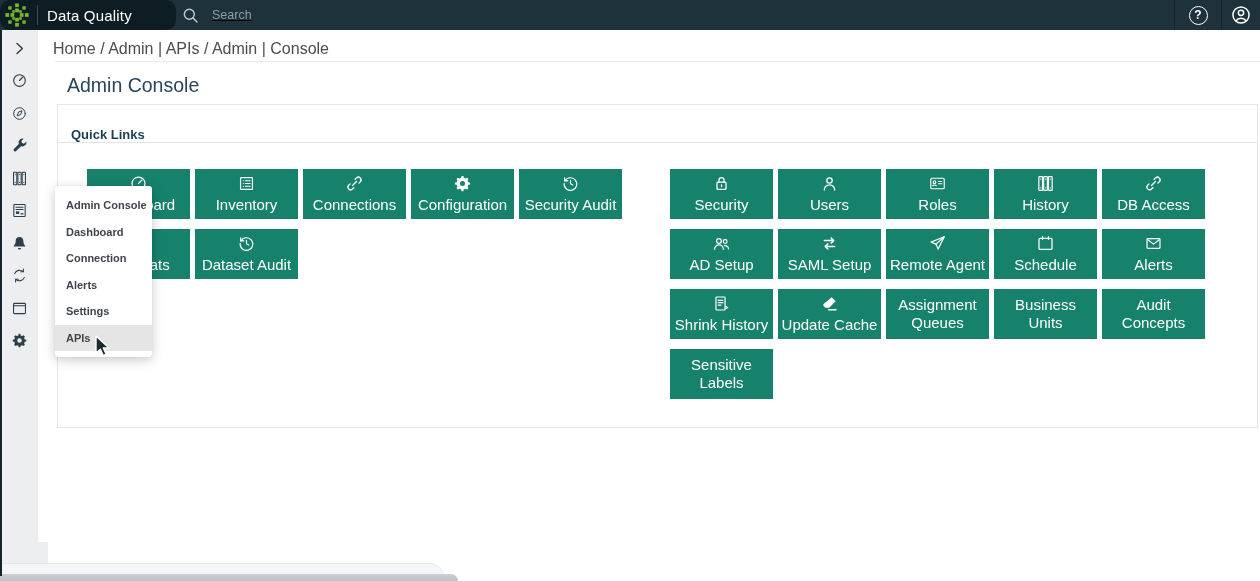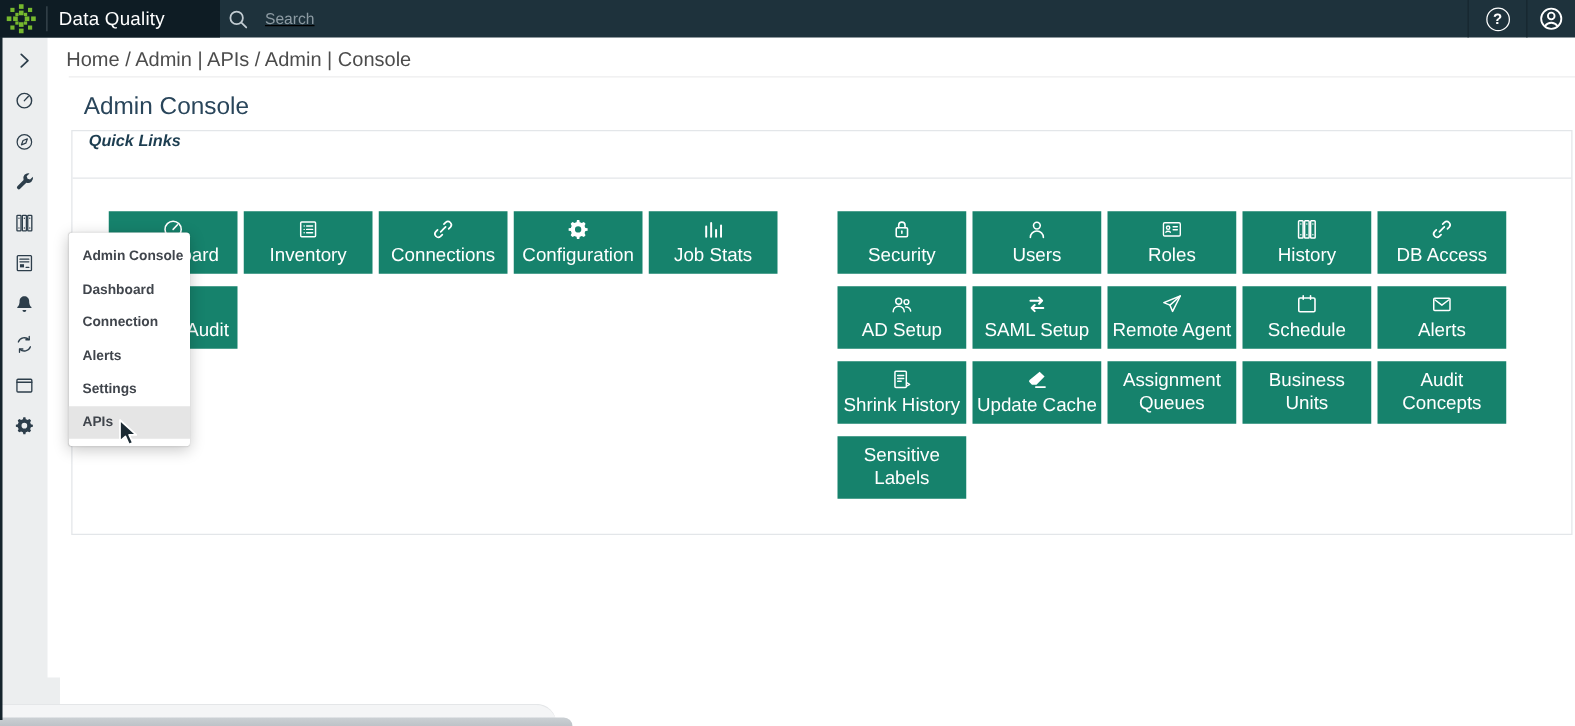--- a/index.html
+++ b/index.html
@@ -3,21 +3,21 @@
 <meta charset="utf-8">
 <style>
   * { margin:0; padding:0; box-sizing:border-box; }
   html,body { width:1260px; height:581px; overflow:hidden; background:#fff;
     font-family:"Liberation Sans", sans-serif; position:relative; }
 
   
   .navbar { position:absolute; left:0; top:0; width:1260px; height:30px;
     background:#1E323C; z-index:100; display:flex; align-items:center; }
   .navbar-left { position:absolute; left:0; top:0; width:176px; height:30px;
-    background:#0E1C24; display:flex; align-items:center; }
+    background:#0E1C24; display:flex; align-items:center;border-radius:10px; }
   .logo { width:26px; height:26px; margin-left:4px; }
   .logo svg { width:100%; height:100%; display:block; }
   .nav-divider { width:1px; height:20px; background:#3C4A52; margin-left:7px; }
   .app-title { color:#FFFFFF; font-size:15px; margin-left:9px; letter-spacing:.2px; }
   .search-wrap { position:absolute; left:181px; top:0; height:30px; display:flex; align-items:center;text-decoration:underline; }
   .search-icon { width:19px; height:19px; color:#C2CCD2; }
   .search-icon svg { width:100%; height:100%; display:block; }
   .search-input { margin-left:12px; width:520px; background:transparent; border:none; outline:none;
     color:#DFE7EA; font-size:12.5px; font-family:"Liberation Sans", sans-serif; }
   .search-input::placeholder { color:#8D9BA3; }
@@ -41,21 +41,21 @@
 
   
   .content { position:absolute; left:38px; top:30px; width:1222px; height:551px; background:#fff; }
   .breadcrumb-bar { position:absolute; left:0; top:0; width:1222px; height:32px; }
   .breadcrumb { position:absolute; left:15px; top:10px; font-size:16px; color:#4C4C4C; }
   .bc-border { position:absolute; left:17px; top:31px; width:1205px; height:1px; background:#EDEDee; }
   .page-title { position:absolute; left:29px; top:44px; font-size:19.5px; color:#29455A; }
 
   .card { position:absolute; left:19px; top:74px; width:1201px; height:324px;
     border:1px solid #E3E6E9; background:#fff; }
-  .card-header { height:38px; border-bottom:1px solid #E3E6E9; display:flex; align-items:flex-start; padding-left:13px;font-style:italic; }
+  .card-header { height:38px; border-bottom:1px solid #E3E6E9; display:flex; align-items:flex-end; padding-left:13px; }
   .card-header-label { font-size:13px; font-weight:700; color:#1C3D50; }
   .card-body { padding:26px 0 0 29px; display:flex; gap:48px; align-items:flex-start; }
   .tile-grid { display:grid; grid-template-columns:repeat(5,103px); grid-auto-rows:50px; gap:10px 5px; }
   .tile { background:#16826C; color:#fff; display:flex; flex-direction:column; align-items:center;
     justify-content:center; gap:3px; font-size:15px; text-align:center; line-height:1.2;
     cursor:pointer; padding:0 2px; }
   .tile .icn { width:19px; height:19px; color:#fff; }
   .tile-label { white-space:nowrap; }
   .tile.no-icon { padding:0 10px; }
   .tile.no-icon .tile-label { white-space:normal; }
@@ -267,20 +267,30 @@
           <div class="tile">
             <span class="icn">
               <svg viewBox="0 0 24 24" fill="none" stroke="currentColor" stroke-width="1.6" stroke-linecap="round" stroke-linejoin="round">
                 <path fill="currentColor" stroke="none" fill-rule="evenodd" d="M10.8 2.5h2.4l.4 2.3a7 7 0 0 1 2 .8l2.2-1 1.7 1.7-1 2.2a7 7 0 0 1 .8 2l2.3.4v2.4l-2.3.4a7 7 0 0 1-.8 2l1 2.2-1.7 1.7-2.2-1a7 7 0 0 1-2 .8l-.4 2.3h-2.4l-.4-2.3a7 7 0 0 1-2-.8l-2.2 1-1.7-1.7 1-2.2a7 7 0 0 1-.8-2l-2.3-.4v-2.4l2.3-.4a7 7 0 0 1 .8-2l-1-2.2 1.7-1.7 2.2 1a7 7 0 0 1 2-.8zM12 8.8a3.2 3.2 0 1 0 0 6.4 3.2 3.2 0 0 0 0-6.4z"></path>
               </svg>
             </span>
             <span class="tile-label">Configuration</span>
           </div>
           <div class="tile">
             <span class="icn">
+              <svg viewBox="0 0 24 24" fill="none" stroke="currentColor" stroke-width="1.5" stroke-linecap="round" stroke-linejoin="round">
+                <path d="M4.6 4.8v4h4"></path>
+                <path d="M5 8.8A8 8 0 1 1 4 12"></path>
+                <path d="M12 8v4.2l2.8 1.6"></path>
+              </svg>
+            </span>
+            <span class="tile-label">Security Audit</span>
+          </div>
+          <div class="tile">
+            <span class="icn">
               <svg viewBox="0 0 24 24" fill="none" stroke="currentColor" stroke-width="2" stroke-linecap="round" stroke-linejoin="round">
                 <path d="M5 19.5V9M10 19.5V5.5M15 19.5v-7M20 19.5V8"></path>
               </svg>
             </span>
             <span class="tile-label">Job Stats</span>
           </div>
           <div class="tile">
             <span class="icn">
               <svg viewBox="0 0 24 24" fill="none" stroke="currentColor" stroke-width="1.5" stroke-linecap="round" stroke-linejoin="round">
                 <path d="M4.6 4.8v4h4"></path>

